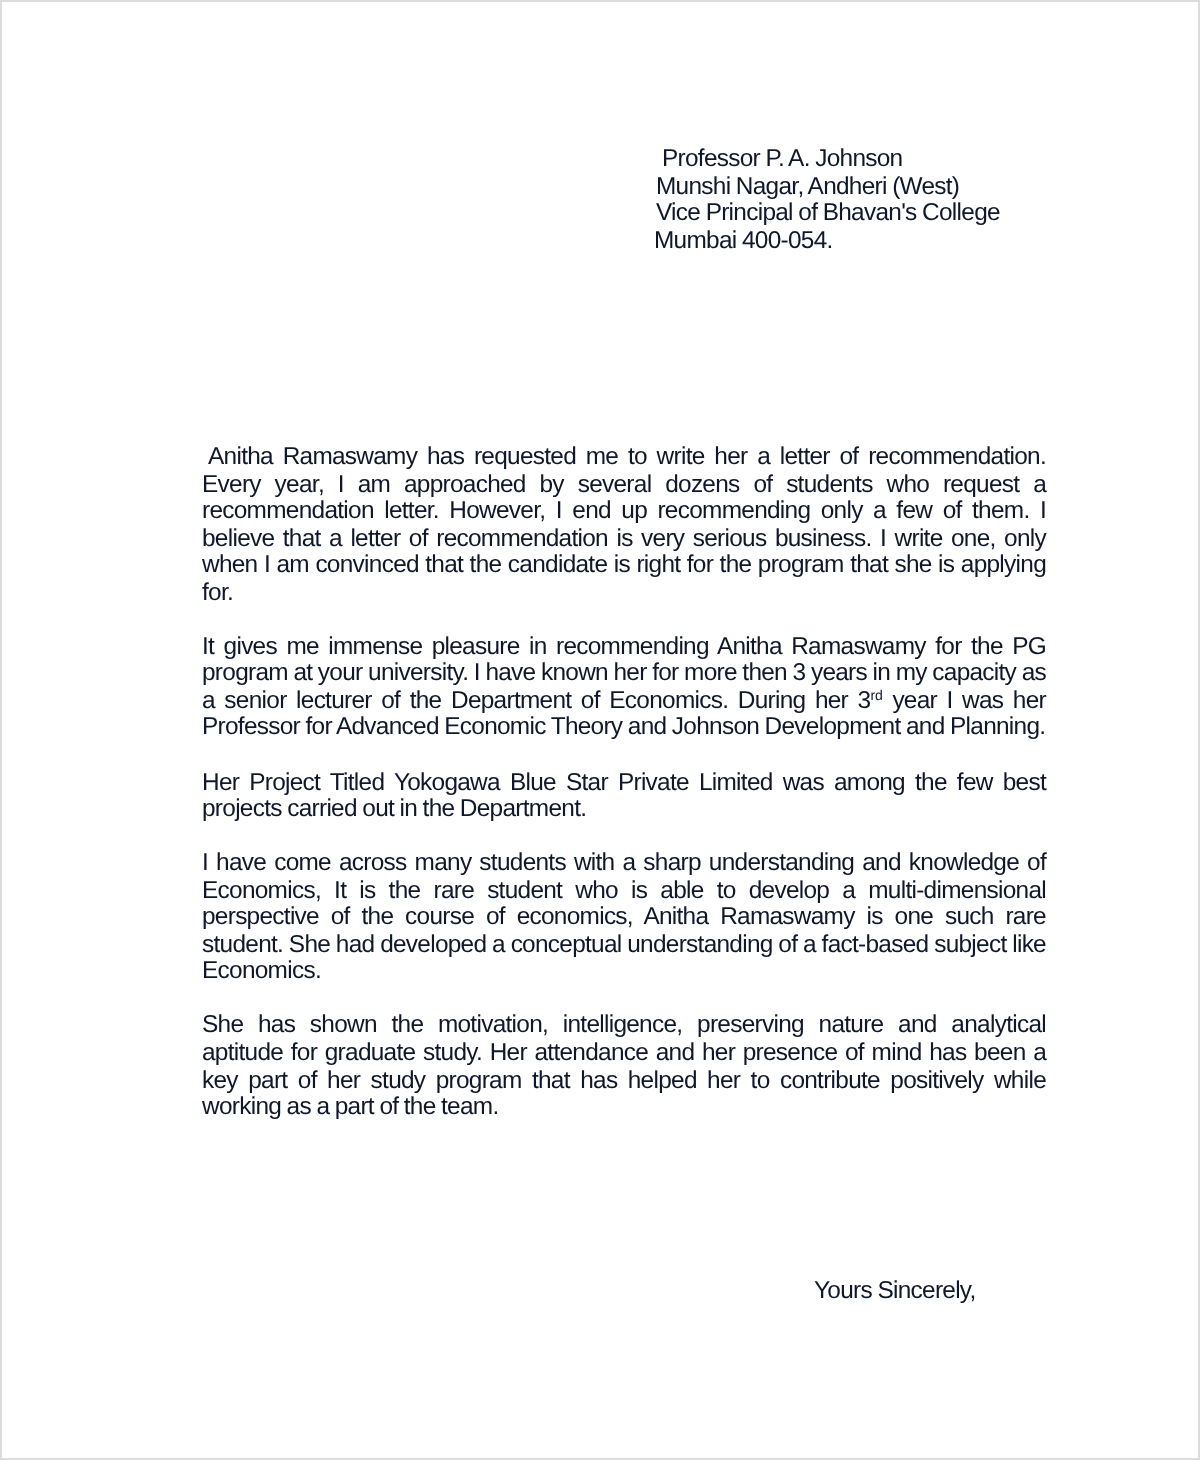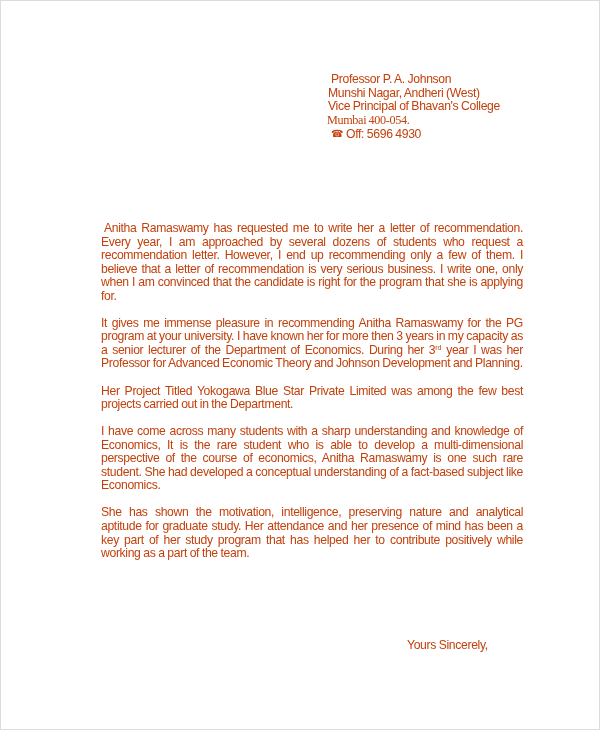--- a/index.html
+++ b/index.html
@@ -12,37 +12,37 @@
       height: 730px;
       overflow: hidden;
     }
     .page {
       position: relative;
       width: 598px;
       height: 728px;
       border: 1px solid #dcdcdc;
       background: #ffffff;
       font-family: "Liberation Sans", sans-serif;
-      color: #c2410c;
+      color: #0f172a;
       font-size: 12.2px;
       letter-spacing: -0.35px;
       word-spacing: -0.3px;
     }
     .address {
       position: absolute;
       left: 326px;
       top: 72px;
       line-height: 13.6px;
     }
     .address .line { display: block; white-space: nowrap; }
     .address .l0 { padding-left: 4px; }
     .address .l1 { padding-left: 1px; }
     .address .l2 { padding-left: 1px; }
     .address .l3 { padding-left: 1px; }
-    .address .l4 { padding-left: 0px; font-family: Liberation Serif, serif; }
+    .address .l4 { padding-left: 0px; }
     .address .l5 { padding-left: 4px; }
     .phone-icon {
       display: inline-block;
       font-size: 10px;
       margin-right: 3px;
       vertical-align: 1px;
     }
     .body {
       position: absolute;
       left: 88px;
@@ -73,23 +73,20 @@
 </head>
 <body>
 
 <div class="page">
 
   <div class="address">
     <span class="line l0">Professor P. A. Johnson</span>
     <span class="line l3">Munshi Nagar, Andheri  (West)</span>
     <span class="line l2">Vice Principal of Bhavan's College</span>
     <span class="line l4">Mumbai 400-054.</span>
-    <span class="line l5">
-      <span class="phone-icon">☎</span><span>Off: 5696 4930</span>
-    </span>
   </div>
 
   <div class="body">
     <p class="para first">Anitha Ramaswamy has requested me to write her a letter of recommendation. Every year, I am approached by several dozens of students who request a recommendation letter. However, I end up recommending only a few of them. I believe that a letter of recommendation is very serious business. I write one, only when I am convinced that the candidate is right for the program that she is applying for.</p>
     <p class="para"><span>It gives me immense pleasure in recommending Anitha Ramaswamy for the PG program at your university. I have known her for more then 3 years in my capacity as a senior lecturer of the Department of Economics. During her 3</span><sup class="ord">rd</sup><span> year I was her Professor for Advanced Economic Theory and Johnson Development and Planning.</span></p>
     <p class="para">Her Project Titled Yokogawa Blue Star Private Limited was among the few best projects carried out in the Department.</p>
     <p class="para">I have come across many students with a sharp understanding and knowledge of Economics, It is the rare student who is able to develop a multi-dimensional perspective of the course of economics, Anitha Ramaswamy is one such rare student. She had developed a conceptual understanding of a fact-based subject like Economics.</p>
     <p class="para">She has shown the motivation, intelligence, preserving nature and analytical aptitude for graduate study. Her attendance and her presence of mind has been a key part of her study program that has helped her to contribute positively while working as a part of the team.</p>
   </div>
 

